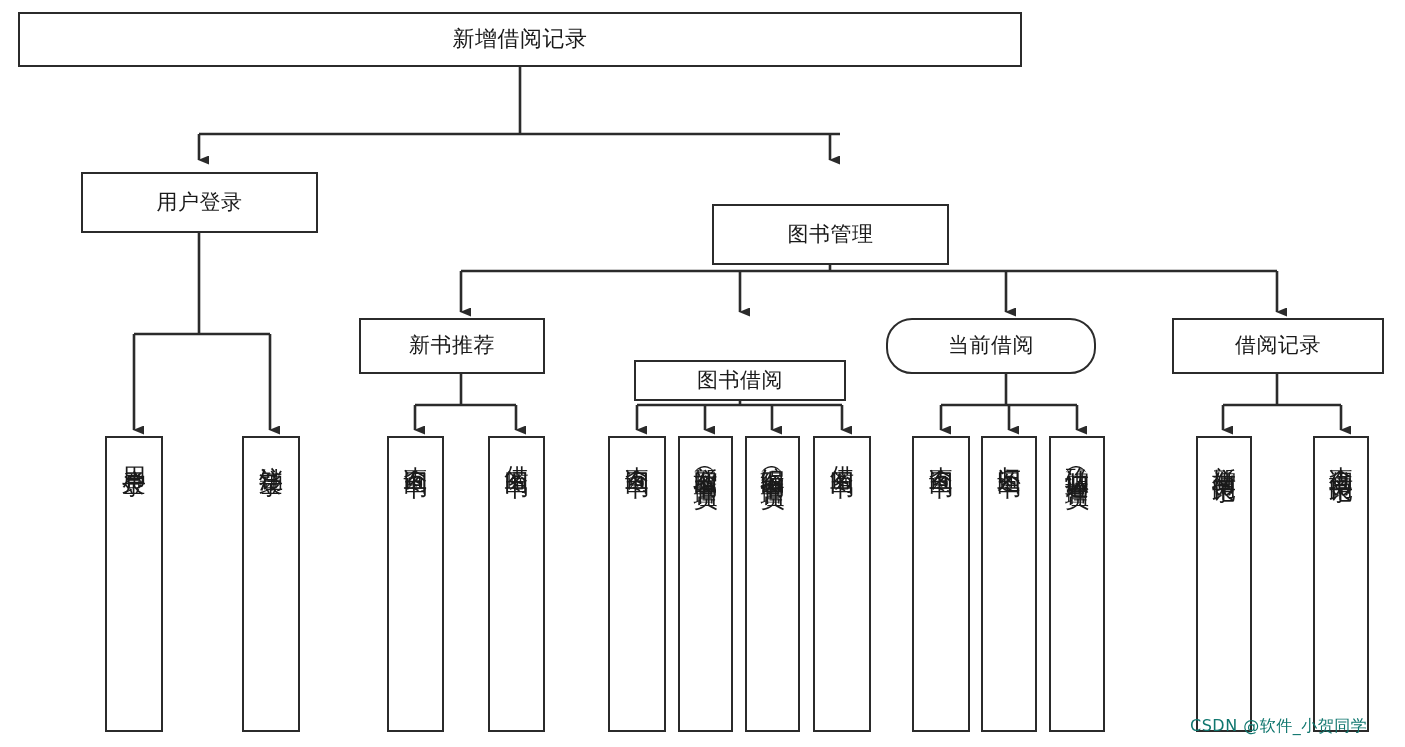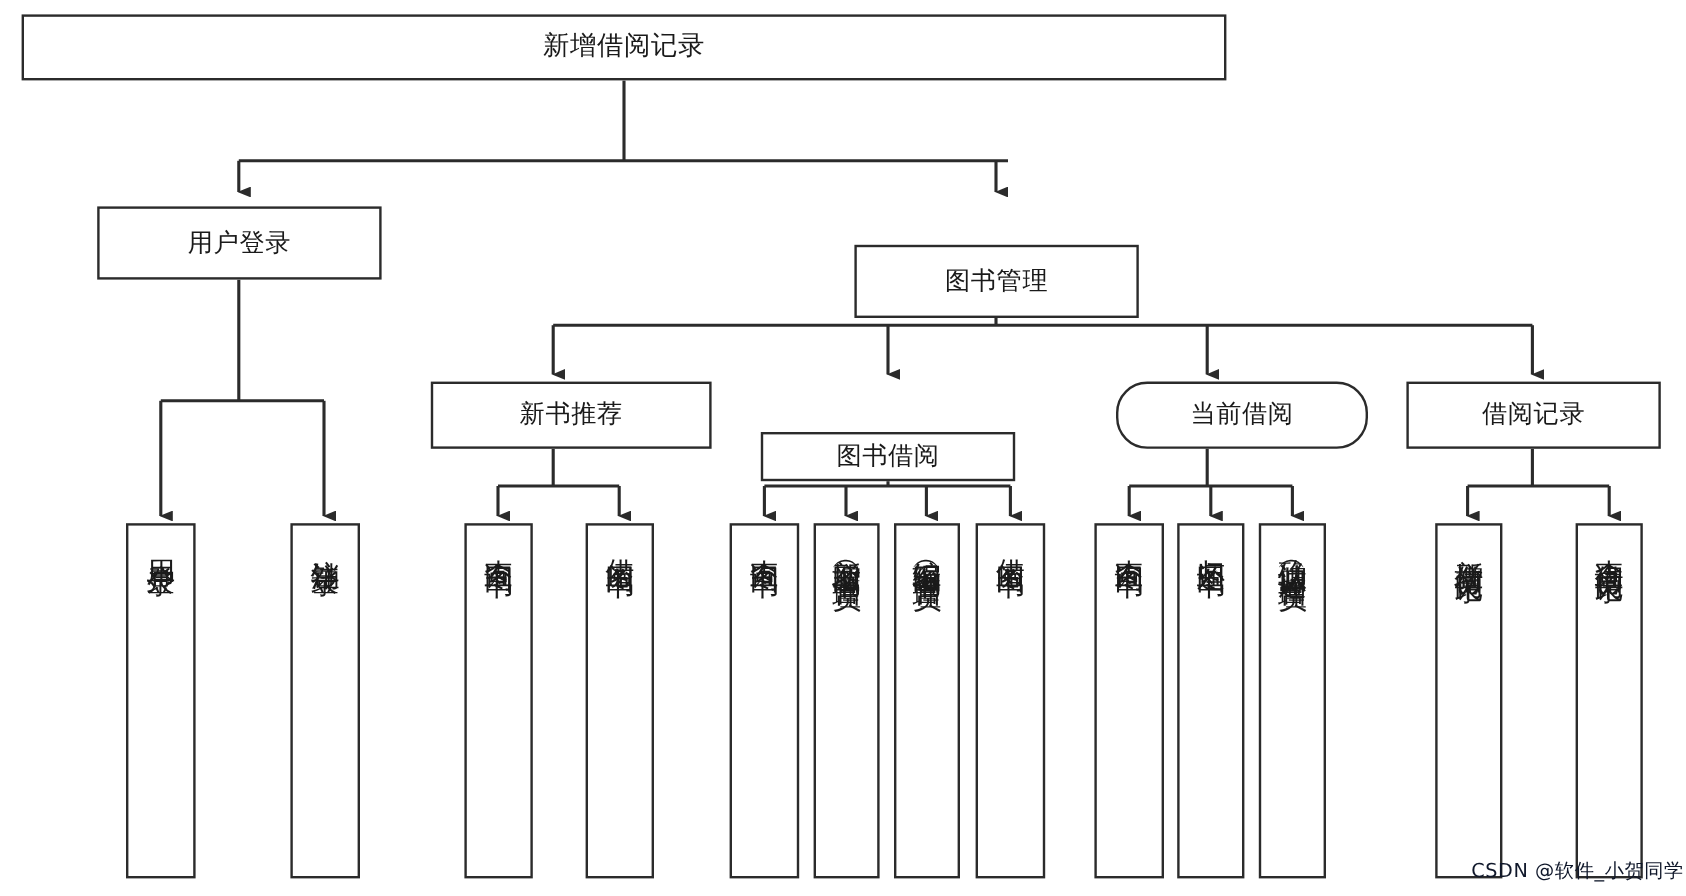--- a/index.html
+++ b/index.html
@@ -52,26 +52,25 @@
     text-orientation:upright;
     font-size:24px;
     line-height:1.0;
     letter-spacing:3px;
     white-space:nowrap;
   }
   #watermark{
     position:absolute;
     left:1190px;top:716px;
     font-size:16px;
-    color:#0f172a;
+    color:#0f766e;
     letter-spacing:0.5px;
     white-space:nowrap;
     z-index:3;
     font-family:"DejaVu Sans","Liberation Sans",sans-serif;
-    margin-left:36px;
   }
 </style>
 </head>
 <body>
 
 <div id="diagram-root">
 
   <svg id="edges" viewBox="0 0 1405 747" xmlns="http://www.w3.org/2000/svg">
     <defs>
       <marker id="arrow" markerWidth="9" markerHeight="11" refX="4.5" refY="10" orient="auto" markerUnits="userSpaceOnUse">
@@ -127,29 +126,29 @@
   </div>
 
   <div class="node horiz" style="left:81px;top:172px;width:237px;height:61px;">
     <span class="label">用户登录</span>
   </div>
 
   <div class="node horiz" style="left:712px;top:172px;width:237px;height:61px;margin-top:32px;">
     <span class="label">图书管理</span>
   </div>
 
-  <div class="node horiz" style="left:359px;top:318px;width:234px;height:56px;">
+  <div class="node horiz" style="left:359px;top:318px;width:186px;height:56px;">
     <span class="label">新书推荐</span>
   </div>
 
   <div class="node horiz" style="left:634px;top:318px;width:212px;height:41px;margin-top:42px;">
     <span class="label">图书借阅</span>
   </div>
 
-  <div class="node horiz" style="left:930px;top:318px;width:210px;height:56px;border-radius:26px;">
+  <div class="node horiz" style="left:886px;top:318px;width:210px;height:56px;border-radius:26px;">
     <span class="label">当前借阅</span>
   </div>
 
   <div class="node horiz" style="left:1172px;top:318px;width:212px;height:56px;">
     <span class="label">借阅记录</span>
   </div>
 
   <div class="node vert" style="left:105px;top:436px;width:58px;height:296px;">
     <span class="label">用户登录</span>
   </div>

